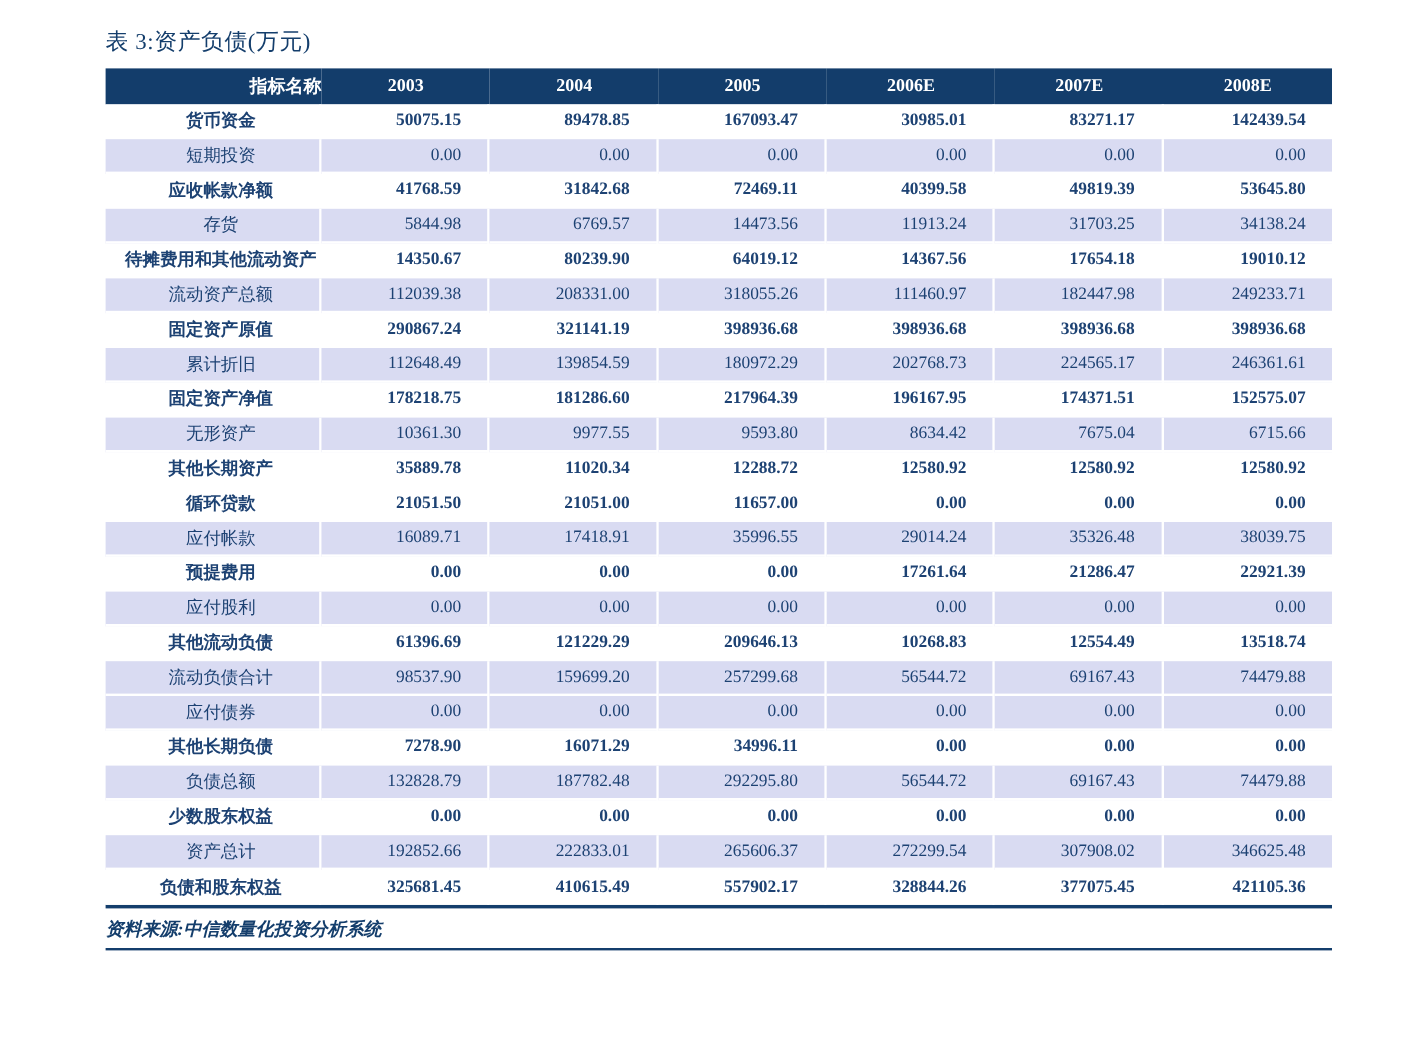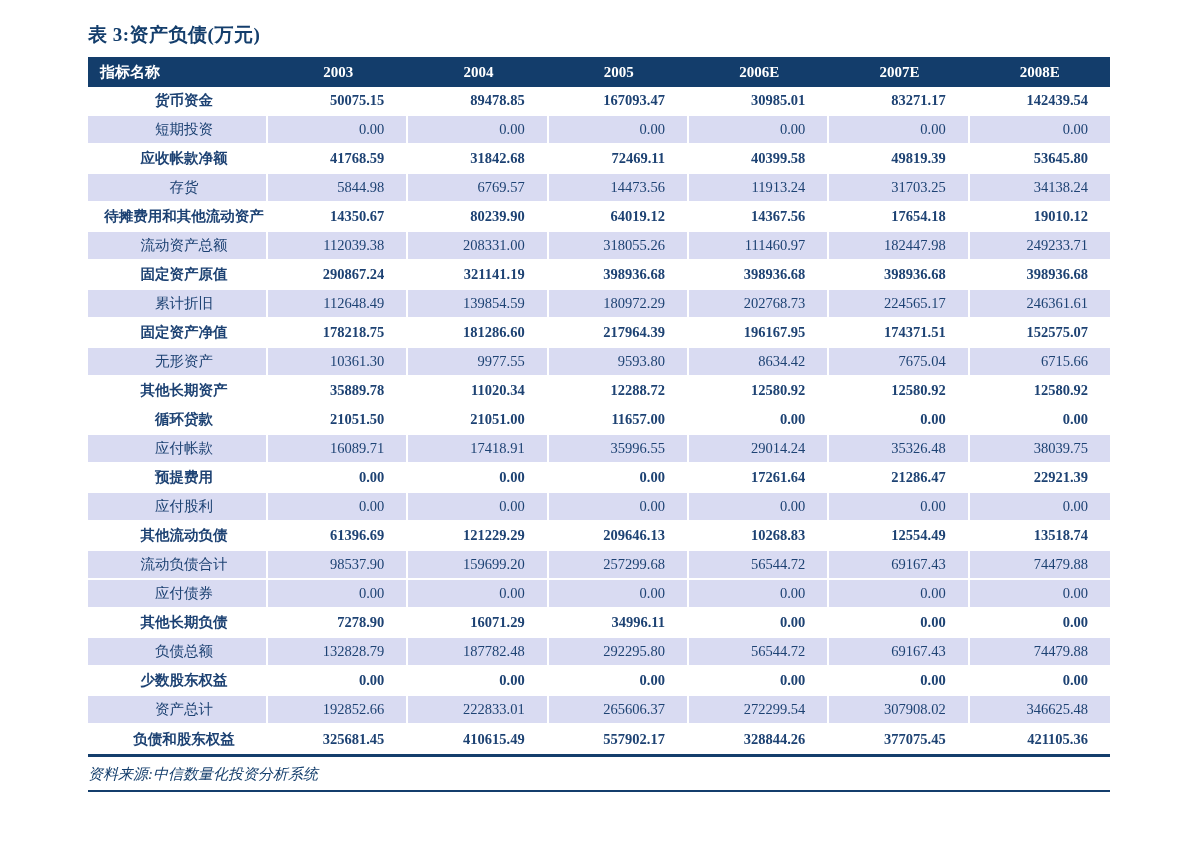--- a/index.html
+++ b/index.html
@@ -23,21 +23,21 @@
     overflow: hidden;
   }
   .content {
     position: absolute;
     left: 88px;
     top: 22px;
     width: 1022px;
   }
   .table-title {
     font-size: 19px;
-    font-weight: 700;
+    font-weight: 400;
     color: var(--accent-navy);
     letter-spacing: 0.5px;
     margin: 0 0 9px 0;
     white-space: nowrap;
   }
   table.balance-sheet {
     width: 1022px;
     border-collapse: separate;
     border-spacing: 0;
     table-layout: fixed;
@@ -49,22 +49,22 @@
     color: #ffffff;
     font-weight: 700;
     font-size: 15px;
     height: 30px;
     padding: 0;
     text-align: center;
     border: none;
     white-space: nowrap;
   }
   table.balance-sheet th.h-label {
-    text-align: left;
-    padding-left: 12px;
+    text-align: right;
+    padding-left: 24px;
   }
   table.balance-sheet td {
     height: 29px;
     font-size: 14.5px;
     color: var(--text-navy);
     padding: 0;
     border-right: 2px solid var(--grid-white);
     border-bottom: 2px solid var(--grid-white);
     white-space: nowrap;
     overflow: hidden;
@@ -83,21 +83,21 @@
     background: #ffffff;
     font-weight: 700;
   }
   tr.row-shaded td {
     background: var(--row-shaded);
     font-weight: 400;
   }
   .source-note {
     margin-top: 8px;
     font-size: 15px;
-    font-weight: 400;
+    font-weight: 700;
     font-style: italic;
     color: var(--accent-navy);
     white-space: nowrap;
   }
   .bottom-rule {
     margin-top: 6px;
     width: 1022px;
     border-top: 2px solid var(--accent-navy);
     height: 0;
   }

